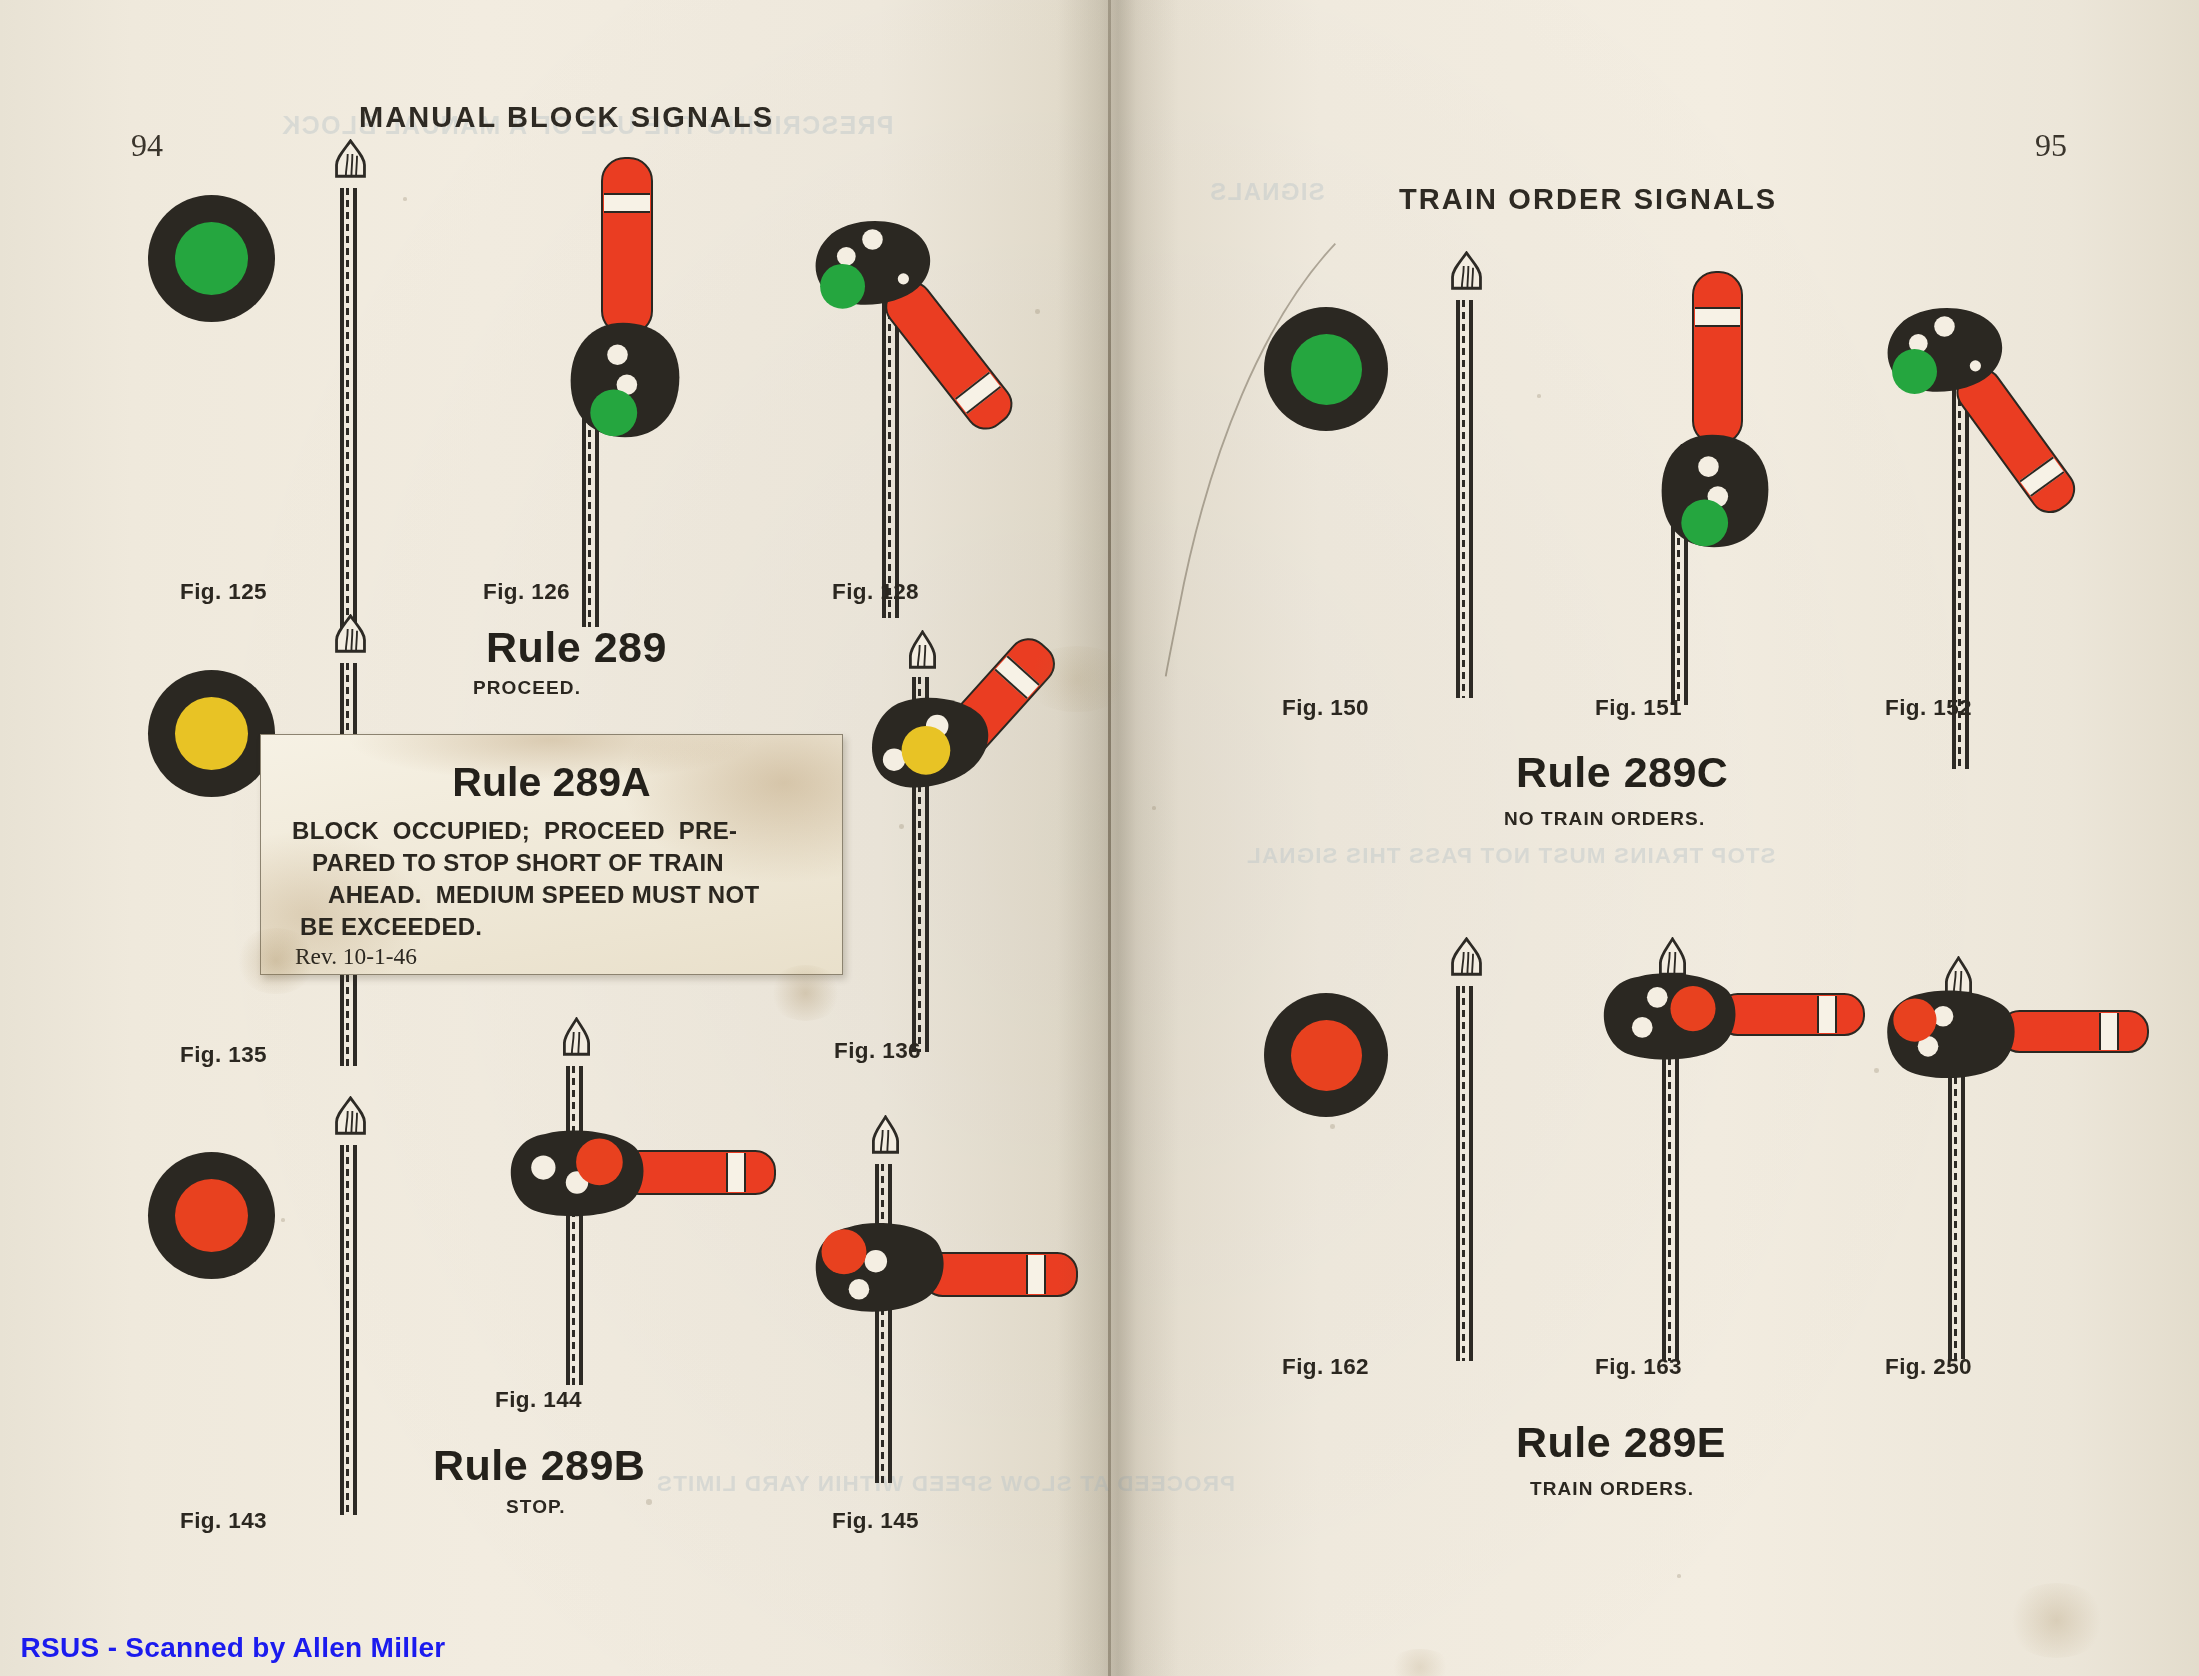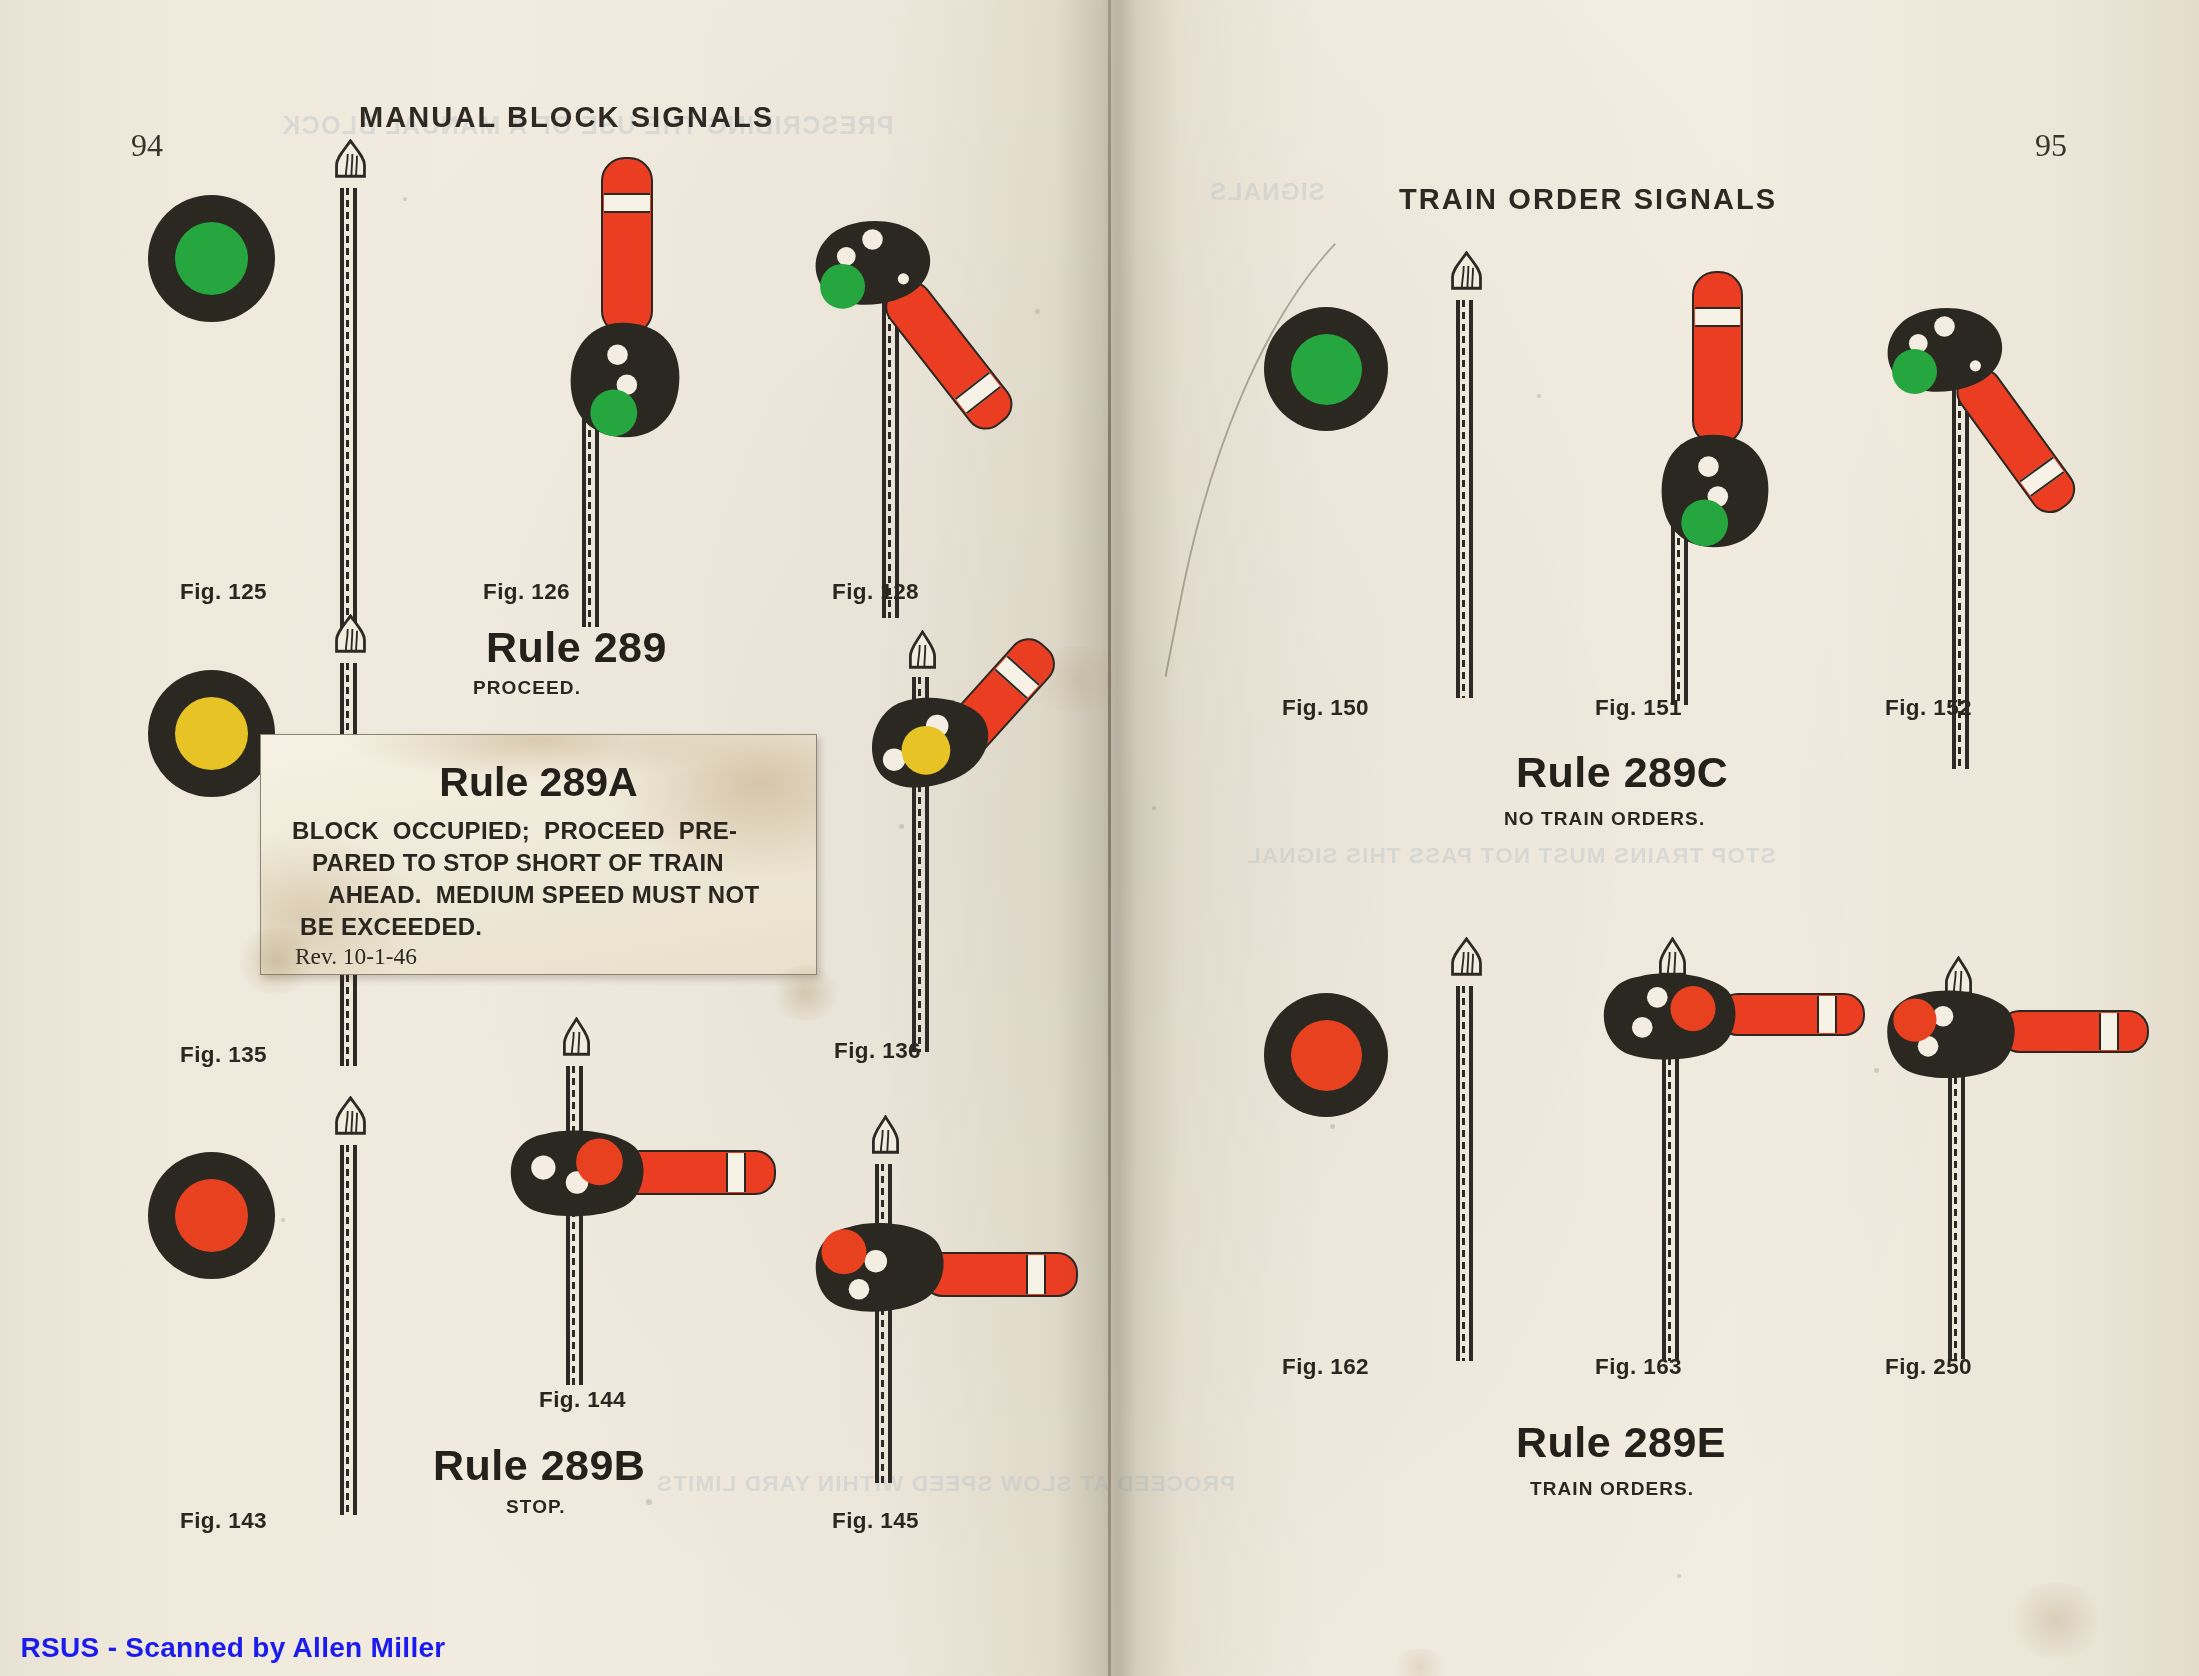--- a/index.html
+++ b/index.html
@@ -195,21 +195,21 @@
         <circle cx="76" cy="36" r="12" fill="#f4eee2"></circle>
         <circle cx="30" cy="72" r="12" fill="#f4eee2"></circle>
         <circle cx="64" cy="62" r="26" fill="#e8c325"></circle>
       </svg>
     </div>
   </div>
   <div class="figlabel" style="left:834px;top:1038px;">Fig. 136</div>
 
   <div id="rule-289a-box" style="position:absolute;left:260px;top:734px;width:555px;height:239px;
               background:linear-gradient(170deg,#f6f1e4,#efe8d7 55%,#e9e0cb);
-              border:1.9px solid #8c8370;box-shadow:2.8px 3.7px 6.6px rgba(60,50,30,.22);">
+              border:1.9px solid #8c8370;box-shadow:2.8px 3.7px 6.6px rgba(60,50,30,.22);padding-left:26px;">
     <div style="position:absolute;inset:0;
                 background:radial-gradient(ellipse 40% 60% at 90% 20%, rgba(150,110,55,.30), rgba(0,0,0,0) 70%),
                            radial-gradient(ellipse 30% 50% at 8% 75%, rgba(150,110,55,.22), rgba(0,0,0,0) 70%),
                            radial-gradient(ellipse 50% 25% at 50% 2%, rgba(150,110,55,.28), rgba(0,0,0,0) 70%);"></div>
     <div style="position:absolute;left:0;right:0;top:24px;text-align:center;font-weight:bold;font-size:41px;color:#24211b;">Rule 289A</div>
     <div style="position:absolute;left:31px;top:82px;font-weight:bold;font-size:24px;letter-spacing:0.3px;color:#2b2720;white-space:pre;">BLOCK  OCCUPIED;  PROCEED  PRE-</div>
     <div style="position:absolute;left:51px;top:114px;font-weight:bold;font-size:24px;letter-spacing:0.3px;color:#2b2720;white-space:pre;">PARED TO STOP SHORT OF TRAIN</div>
     <div style="position:absolute;left:39px;top:146px;font-weight:bold;font-size:24px;letter-spacing:0.3px;color:#2b2720;white-space:pre;margin-left:28px;">AHEAD.  MEDIUM SPEED MUST NOT</div>
     <div style="position:absolute;left:39px;top:178px;font-weight:bold;font-size:24px;letter-spacing:0.3px;color:#2b2720;white-space:pre;">BE EXCEEDED.</div>
     <div style="position:absolute;left:34px;top:208px;font-family:'Liberation Serif',serif;font-size:23.4px;color:#2b2720;">Rev. 10-1-46</div>
@@ -248,21 +248,21 @@
     </div>
     <div class="spectacle" style="left:9.4px;top:111px;width:142px;height:94px;">
       <svg width="142" height="94" viewBox="0 0 152 100">
         <path d="M42 6 C74 -2 120 4 138 20 C152 34 150 66 132 80 C112 96 56 98 30 88 C6 78 -2 44 12 24 C20 12 30 8 42 6 Z" fill="#2b2822"></path>
         <circle cx="40" cy="42" r="13" fill="#f4eee2"></circle>
         <circle cx="76" cy="58" r="12" fill="#f4eee2"></circle>
         <circle cx="100" cy="36" r="25" fill="#e8411f"></circle>
       </svg>
     </div>
   </div>
-  <div class="figlabel" style="left:495px;top:1387px;margin-left:44px;">Fig. 144</div>
+  <div class="figlabel" style="left:495px;top:1387px;">Fig. 144</div>
 
   <div class="signal" id="sig-145" style="left:806px;top:1115px;width:281px;height:375px;">
     <div class="finial" style="left:58px;top:0;">
       <svg width="43" height="54" viewBox="0 0 46 58">
         <path d="M23 2 C17 12 10 20 10 28 L10 40 L36 40 L36 28 C36 20 29 12 23 2 Z" fill="#f3ede1" stroke="#2d2a25" stroke-width="3"></path>
         <path d="M20 16 C20 26 18 32 18 40 M26 16 C26 26 25 32 25 40" fill="none" stroke="#2d2a25" stroke-width="2"></path>
       </svg>
     </div>
     <div class="mast" style="left:67px;top:49px;height:319px;">
       <div class="inner"></div>

